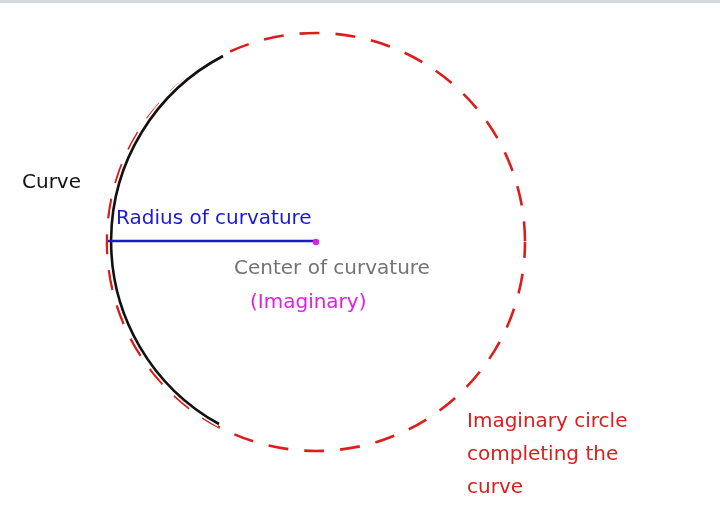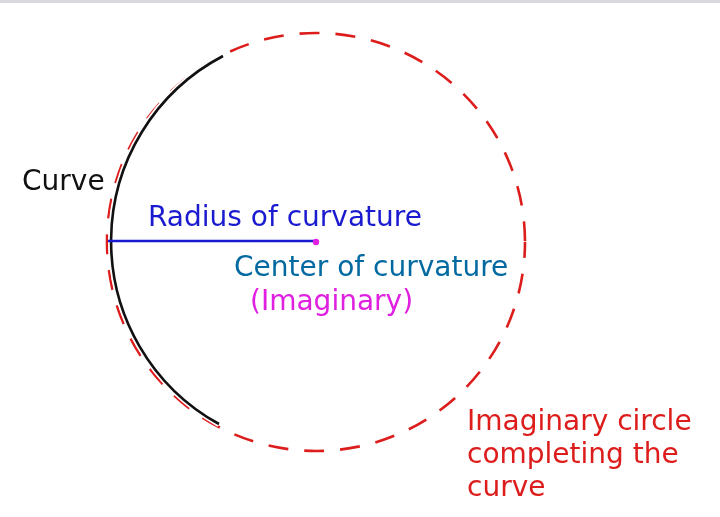--- a/index.html
+++ b/index.html
@@ -1,23 +1,23 @@
 <!DOCTYPE html>
 <html><head>
   <meta charset="utf-8">
   <style>
     html, body { margin: 0; padding: 0; background: #ffffff; }
     body { width: 720px; height: 517px; position: relative; overflow: hidden;
            font-family: "DejaVu Sans", sans-serif; }
     .topbar { position: absolute; left: 0; top: 0; width: 720px; height: 3px; background: #d7d9dc; }
     svg.diagram { position: absolute; left: 0; top: 0; }
-    .lbl { position: absolute; font-size: 28px; line-height: 32px; white-space: nowrap; }
+    .lbl { position: absolute; font-size: 20px; line-height: 32px; white-space: nowrap; }
     .curve-lbl { left: 22px; top: 165px; color: #111111; }
-    .radius-lbl { left: 116px; top: 201px; color: #1a1ad0; margin-left: 32px; }
-    .center-lbl { left: 234px; top: 251px; color: #0369a1; }
+    .radius-lbl { left: 116px; top: 201px; color: #1a1ad0; }
+    .center-lbl { left: 234px; top: 251px; color: #737373; }
     .center-sub { left: 234px; top: 285px; color: #e020e0; margin-left: 16px; }
     .imag-lbl { left: 467px; top: 404px; color: #dd1c1c; line-height: 33px; white-space: pre-line; }
   </style>
 </head>
 <body>
 
 <div class="topbar"></div>
 
 <svg class="diagram" width="720" height="517" viewBox="0 0 720 517">
 

